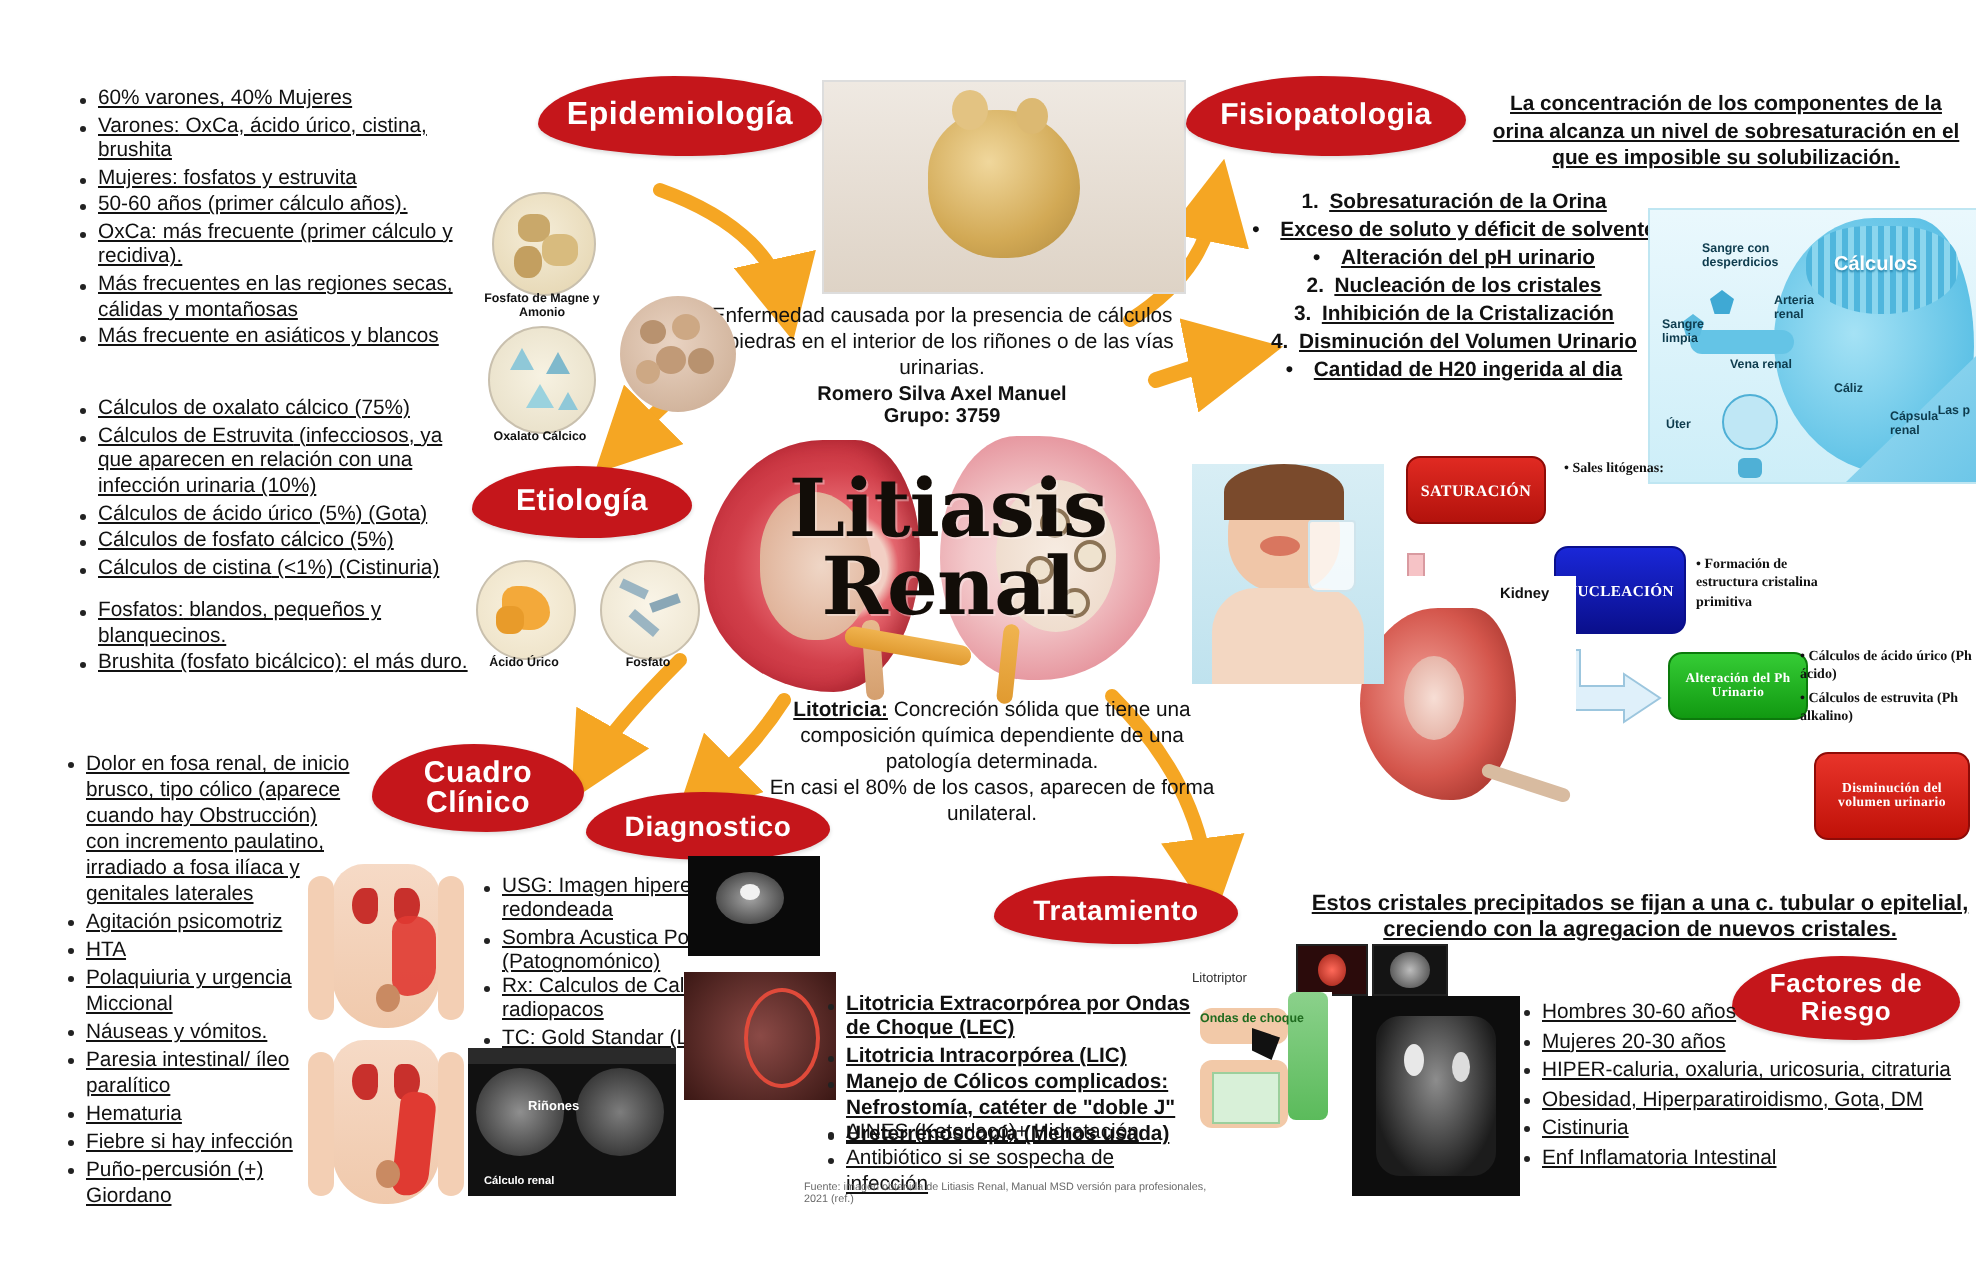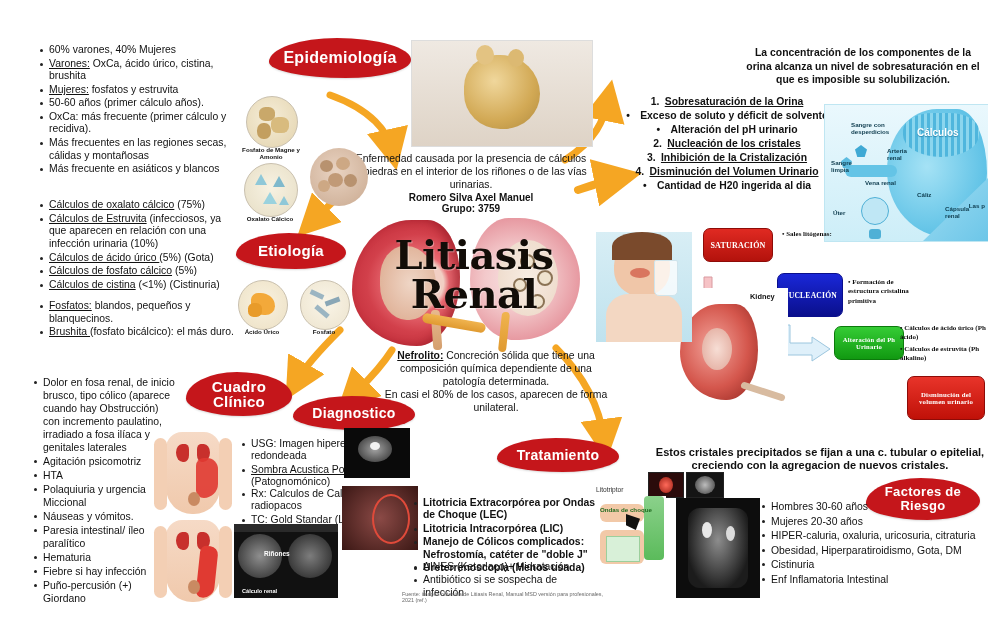--- a/index.html
+++ b/index.html
@@ -17,21 +17,21 @@
   .pill.blob{border-radius:48% 52% 46% 54%/60% 55% 45% 40%;}
 
   
   ul.bl{margin:0;padding:0 0 0 14px;list-style:none;}
   ul.bl li{position:relative;margin:0 0 1px 0;padding-left:9px;}
   ul.bl li:before{content:"";position:absolute;left:0;top:.48em;width:3px;height:3px;border-radius:50%;background:#222;}
   .u{text-decoration:underline;}
   .b{font-weight:bold;}
   .ctr{text-align:center;}
 
-  .txt{font-size:10.4px;line-height:1.22;color:#111;}
+  .txt{font-size:10.4px;line-height:1.22;color:#111;text-decoration:underline;}
 
   
   .defbox{text-align:center;font-size:10.4px;line-height:1.25;color:#111;font-weight:500;}
   .author{text-align:center;font-weight:bold;font-size:10px;line-height:1.05;color:#111;margin-top:2px;}
 
   
   .bigtitle{
     font-family:"DejaVu Serif",serif;font-weight:bold;color:#120d08;
     font-size:40px;line-height:.97;letter-spacing:-.5px;text-align:center;
     text-shadow:1px 1px 0 rgba(255,255,255,.35);
@@ -109,21 +109,21 @@
   <div class="abs defbox" style="left:355px;top:152px;width:232px;">
     <div>Enfermedad causada por la presencia de cálculos o piedras en el interior de los riñones o de las vías urinarias.</div>
     <div class="author">
       <div>Romero Silva Axel Manuel</div>
       <div>Grupo: 3759</div>
     </div>
   </div>
 
   <div class="abs defbox" style="left:382px;top:349px;width:228px;">
     <div style="text-align:center;">
-      <span class="b u">Nefrolito:</span><span> Concreción sólida que tiene una composición química dependiente de una patología determinada.</span>
+      <span class="b u">Litotricia:</span><span> Concreción sólida que tiene una composición química dependiente de una patología determinada.</span>
     </div>
     <div>En casi el 80% de los casos, aparecen de forma unilateral.</div>
   </div>
 
   <div class="abs pill blob" style="left:269px;top:38px;width:142px;height:40px;font-size:16px;">
     <span>Epidemiología</span>
   </div>
 
   <div class="abs txt" style="left:26px;top:44px;width:218px;">
     <ul class="bl">
@@ -198,20 +198,23 @@
     <div class="abs" style="left:34px;top:26px;width:13px;height:13px;border-radius:50%;background:#b8926f;"></div>
     <div class="abs" style="left:8px;top:32px;width:12px;height:12px;border-radius:50%;background:#cda884;"></div>
   </div>
 
   <div class="photo" style="left:411px;top:40px;width:180px;height:105px;background:linear-gradient(#efe9e2,#ded3c6);border:1px solid #ddd;">
     <div class="abs" style="left:52px;top:14px;width:76px;height:74px;border-radius:45% 55% 50% 50%;background:radial-gradient(circle at 40% 35%, #f0d79c, #d2a955 60%, #b08a3e 100%);"></div>
     <div class="abs" style="left:64px;top:4px;width:18px;height:20px;border-radius:50%;background:#e3c382;"></div>
     <div class="abs" style="left:96px;top:8px;width:16px;height:18px;border-radius:50%;background:#dcb972;"></div>
   </div>
 
+  <div class="abs pill blob" style="left:593px;top:38px;width:140px;height:40px;font-size:15px;">
+    <span>Fisiopatologia</span>
+  </div>
 
   <div class="abs txt b ctr" style="left:744px;top:46px;width:238px;line-height:1.3;">
     <span>La concentración de los componentes de la orina alcanza un nivel de sobresaturación en el que es imposible su solubilización.</span>
   </div>
 
   <div class="abs txt b" style="left:618px;top:95px;width:218px;line-height:1.34;">
     <div style="text-align:center;"><span style="display:inline-block;width:14px;text-align:left;">1.</span><span class="u">Sobresaturación de la Orina </span></div>
     <div style="text-align:center;"><span style="display:inline-block;width:14px;text-align:left;">•</span><span>Exceso de soluto y déficit de solvente</span></div>
     <div style="text-align:center;"><span style="display:inline-block;width:14px;text-align:left;">•</span><span>Alteración del pH urinario</span></div>
     <div style="text-align:center;"><span style="display:inline-block;width:14px;text-align:left;">2.</span><span class="u">Nucleación de los cristales</span></div>

